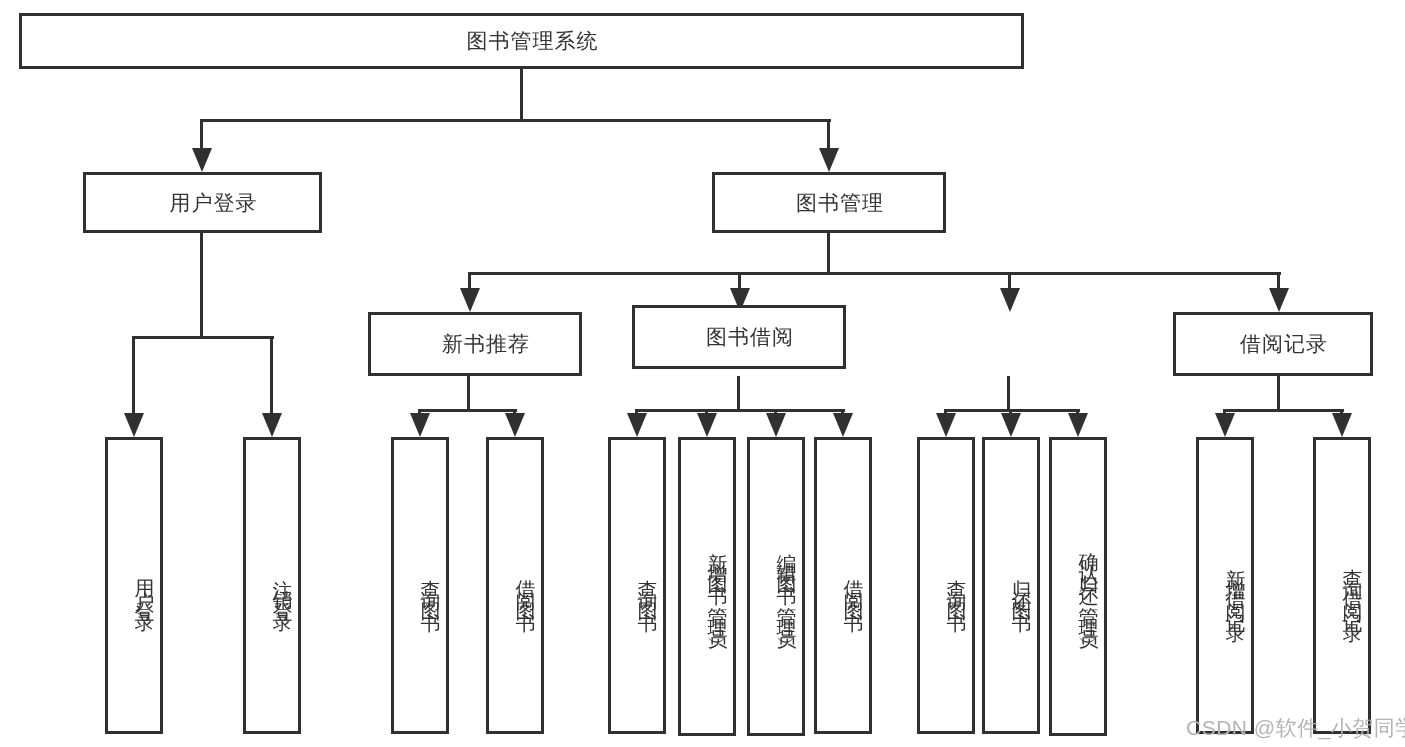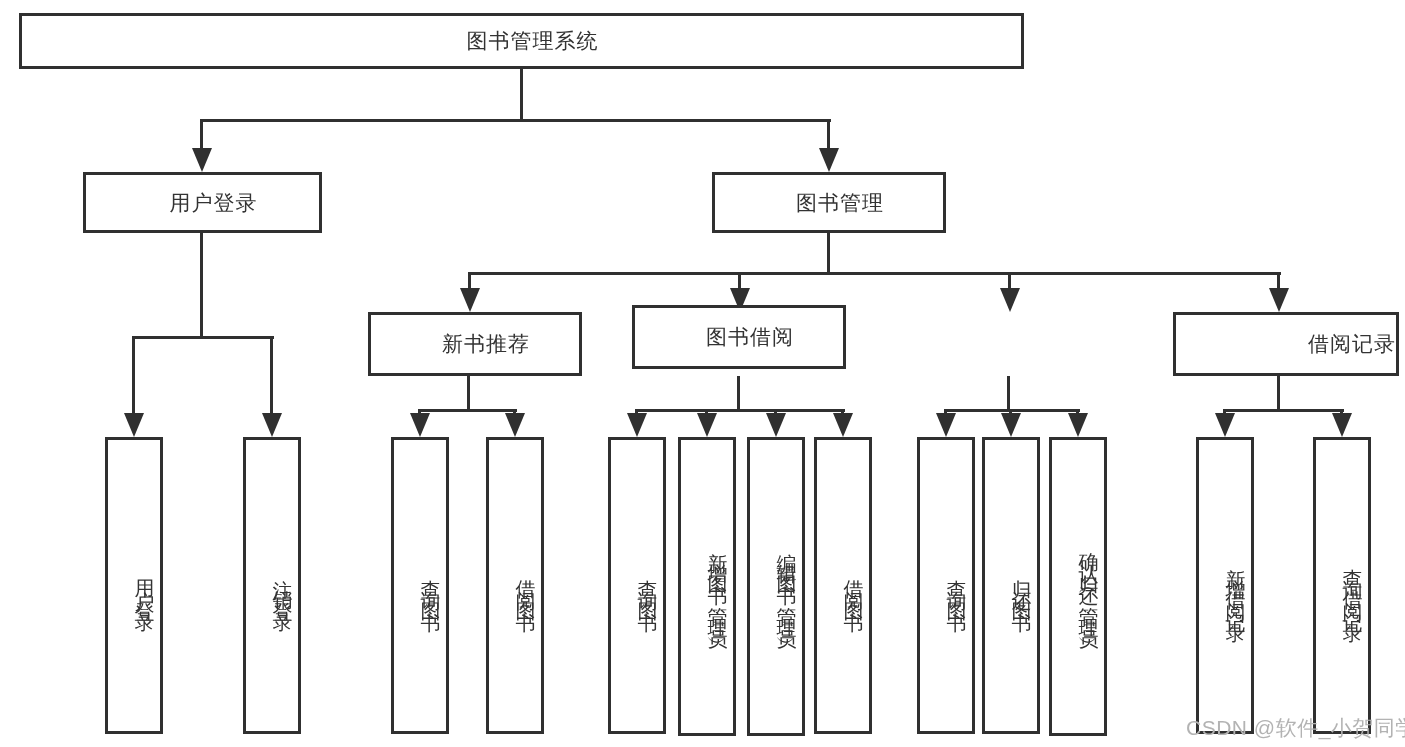--- a/index.html
+++ b/index.html
@@ -130,21 +130,21 @@
   <div class="node" style="left:712px;top:172px;width:234px;height:61px;font-family:Liberation Serif, serif;">
     <span>图书管理</span>
   </div>
 
   <div class="node" style="left:368px;top:312px;width:214px;height:64px;">
     <span>新书推荐</span>
   </div>
   <div class="node" style="left:632px;top:294px;width:214px;height:64px;margin-top:11px;">
     <span>图书借阅</span>
   </div>
-  <div class="node" style="left:1173px;top:312px;width:226px;height:64px;justify-content:flex-end;">
+  <div class="node" style="left:1173px;top:312px;width:200px;height:64px;">
     <span>借阅记录</span>
   </div>
 
   <div class="node vnode" style="left:105px;top:437px;width:58px;height:297px;">
     <span class="vlbl">用户登录</span>
   </div>
   <div class="node vnode" style="left:243px;top:437px;width:58px;height:297px;">
     <span class="vlbl">注销登录</span>
   </div>
 

